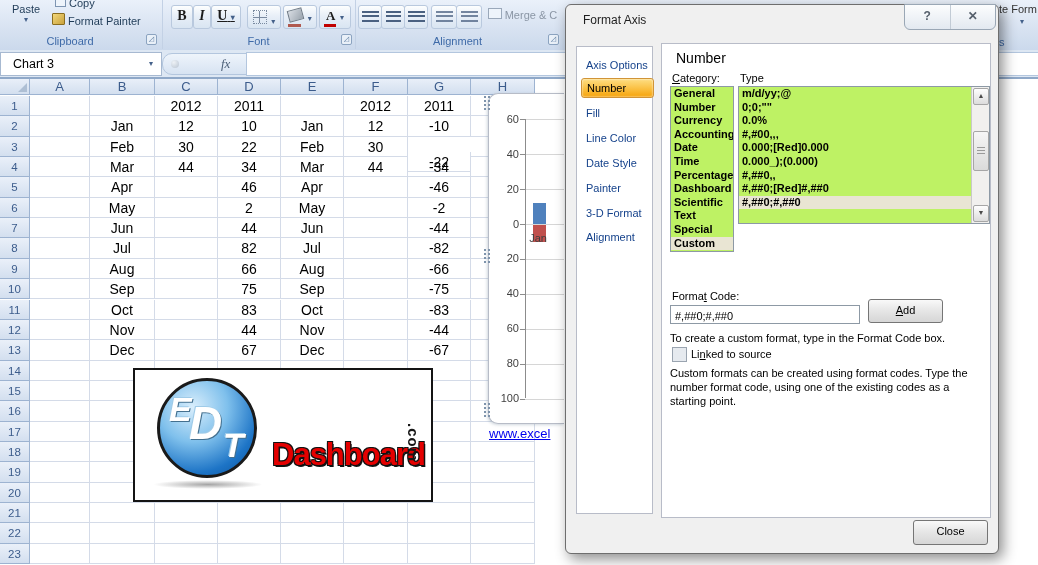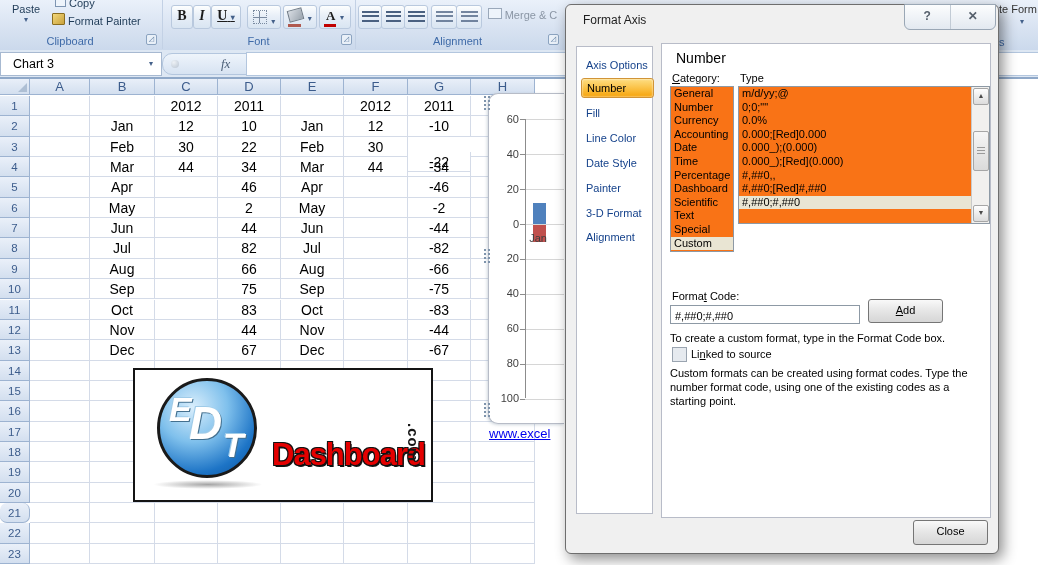--- a/index.html
+++ b/index.html
@@ -94,21 +94,21 @@
   .dbtn{flex:1;text-align:center;line-height:22px;font-size:12px;color:#56606c;font-weight:bold;border-right:1px solid #c2cbd5;}
   .dbtn:last-child{border-right:0;}
   #dsidebar{position:absolute;left:10px;top:41px;width:77px;height:468px;background:#fff;border:1px solid #b8bcc8;box-sizing:border-box;}
   .sideitem{position:absolute;left:4px;width:66px;height:18px;line-height:18px;padding-left:5px;
     color:#15428b;font-size:11px;white-space:nowrap;}
   .sideitem.sel{background:linear-gradient(#fede83,#fbc54d 45%,#f6a30a);border:1px solid #d19437;
     border-radius:3px;color:#000;box-shadow:inset 0 0 2px #fff;}
   #dmain{position:absolute;left:95px;top:38px;width:330px;height:475px;background:#fff;border:1px solid #b8bcc8;box-sizing:border-box;}
   #dheading{position:absolute;left:14px;top:6px;font-size:14px;color:#000;}
   .dlab{position:absolute;color:#000;}
-  .listbox{position:absolute;background:#f97316;border:1px solid #8d99a5;box-sizing:border-box;overflow:hidden;}
+  .listbox{position:absolute;background:#bef264;border:1px solid #8d99a5;box-sizing:border-box;overflow:hidden;font-weight:bold;}
   .opt{height:13.6px;line-height:13.6px;padding-left:3px;white-space:nowrap;font-size:11px;color:#000;}
   .opt.sel{background:#e9e5d3;}
   #sbar{position:absolute;right:0;top:0;width:17px;height:100%;background:#f1f0ee;border-left:1px solid #c9c9c9;}
   .sarrow{position:absolute;left:1px;width:14px;height:15px;background:linear-gradient(#fefefe,#dcdcdc);
     border:1px solid #a6a6a6;border-radius:2px;text-align:center;font-size:7px;line-height:14px;color:#4a4a4a;}
   #sthumb{position:absolute;left:1px;top:44px;width:14px;height:38px;background:linear-gradient(#f6f6f6,#dadada);
     border:1px solid #a6a6a6;border-radius:2px;}
   #sthumb:after{content:"";position:absolute;left:3px;top:15px;width:8px;height:7px;
     background:repeating-linear-gradient(to bottom,#9a9a9a 0 1px,transparent 1px 3px);}
   #fcinput{position:absolute;left:8px;top:261px;width:190px;height:19px;border:1px solid #8d99a5;
@@ -221,21 +221,21 @@
     <div class="rhdr" style="top: 221.5px; height: 20.35px; line-height: 20.35px; font-size: 11.5px;">11</div>
     <div class="rhdr" style="top: 241.85px; height: 20.35px; line-height: 20.35px; font-size: 11.5px;">12</div>
     <div class="rhdr" style="top: 262.2px; height: 20.35px; line-height: 20.35px; font-size: 11.5px;">13</div>
     <div class="rhdr" style="top: 282.55px; height: 20.35px; line-height: 20.35px; font-size: 11.5px;">14</div>
     <div class="rhdr" style="top: 302.9px; height: 20.35px; line-height: 20.35px; font-size: 11.5px;">15</div>
     <div class="rhdr" style="top: 323.25px; height: 20.35px; line-height: 20.35px; font-size: 11.5px;">16</div>
     <div class="rhdr" style="top: 343.6px; height: 20.35px; line-height: 20.35px; font-size: 11.5px;">17</div>
     <div class="rhdr" style="top: 363.95px; height: 20.35px; line-height: 20.35px; font-size: 11.5px;">18</div>
     <div class="rhdr" style="top: 384.3px; height: 20.35px; line-height: 20.35px; font-size: 11.5px;">19</div>
     <div class="rhdr" style="top: 404.65px; height: 20.35px; line-height: 20.35px; font-size: 11.5px;">20</div>
-    <div class="rhdr" style="top: 425px; height: 20.35px; line-height: 20.35px; font-size: 11.5px; border-radius: 7px;">21</div>
+    <div class="rhdr" style="top: 425px; height: 20.35px; line-height: 20.35px; font-size: 11.5px;">21</div>
     <div class="rhdr" style="top: 445.35px; height: 20.35px; line-height: 20.35px; font-size: 11.5px;">22</div>
     <div class="rhdr" style="top: 465.7px; height: 20.35px; line-height: 20.35px; font-size: 11.5px;">23</div>
     <div class="cell" style="left: 30px; top: 18px; width: 60px; height: 20.35px; line-height: 20.35px;"></div>
     <div class="cell" style="left: 30px; top: 38.35px; width: 60px; height: 20.35px; line-height: 20.35px;"></div>
     <div class="cell" style="left: 30px; top: 58.7px; width: 60px; height: 20.35px; line-height: 20.35px;"></div>
     <div class="cell" style="left: 30px; top: 79.05px; width: 60px; height: 20.35px; line-height: 20.35px;"></div>
     <div class="cell" style="left: 30px; top: 99.4px; width: 60px; height: 20.35px; line-height: 20.35px;"></div>
     <div class="cell" style="left: 30px; top: 119.75px; width: 60px; height: 20.35px; line-height: 20.35px;"></div>
     <div class="cell" style="left: 30px; top: 140.1px; width: 60px; height: 20.35px; line-height: 20.35px;"></div>
     <div class="cell" style="left: 30px; top: 160.45px; width: 60px; height: 20.35px; line-height: 20.35px;"></div>
@@ -500,23 +500,23 @@
         <div class="opt">Scientific</div>
         <div class="opt">Text</div>
         <div class="opt">Special</div>
         <div class="opt sel">Custom</div>
       </div>
     <div class="listbox" id="typelist" style="left:76px;top:42px;width:252px;height:138px;">
       <div id="typeitems" style="position:absolute;left:0;top:0;right:17px;bottom:0;overflow:hidden;">
           <div class="opt">m/d/yy;@</div>
           <div class="opt">0;0;""</div>
           <div class="opt">0.0%</div>
+          <div class="opt">#,#00,,,</div>
           <div class="opt">0.000;[Red]0.000</div>
           <div class="opt">0.000_);(0.000)</div>
-          <div class="opt">0.000_);[Red](0.000)</div>
           <div class="opt">#,##0,,</div>
           <div class="opt">#,##0;[Red]#,##0</div>
           <div class="opt sel">#,##0;#,##0</div>
         </div>
       <div id="sbar">
         <div class="sarrow" style="top:1px;">▲</div>
         <div id="sthumb"></div>
         <div class="sarrow" style="bottom:1px;">▼</div>
       </div>
     </div>

